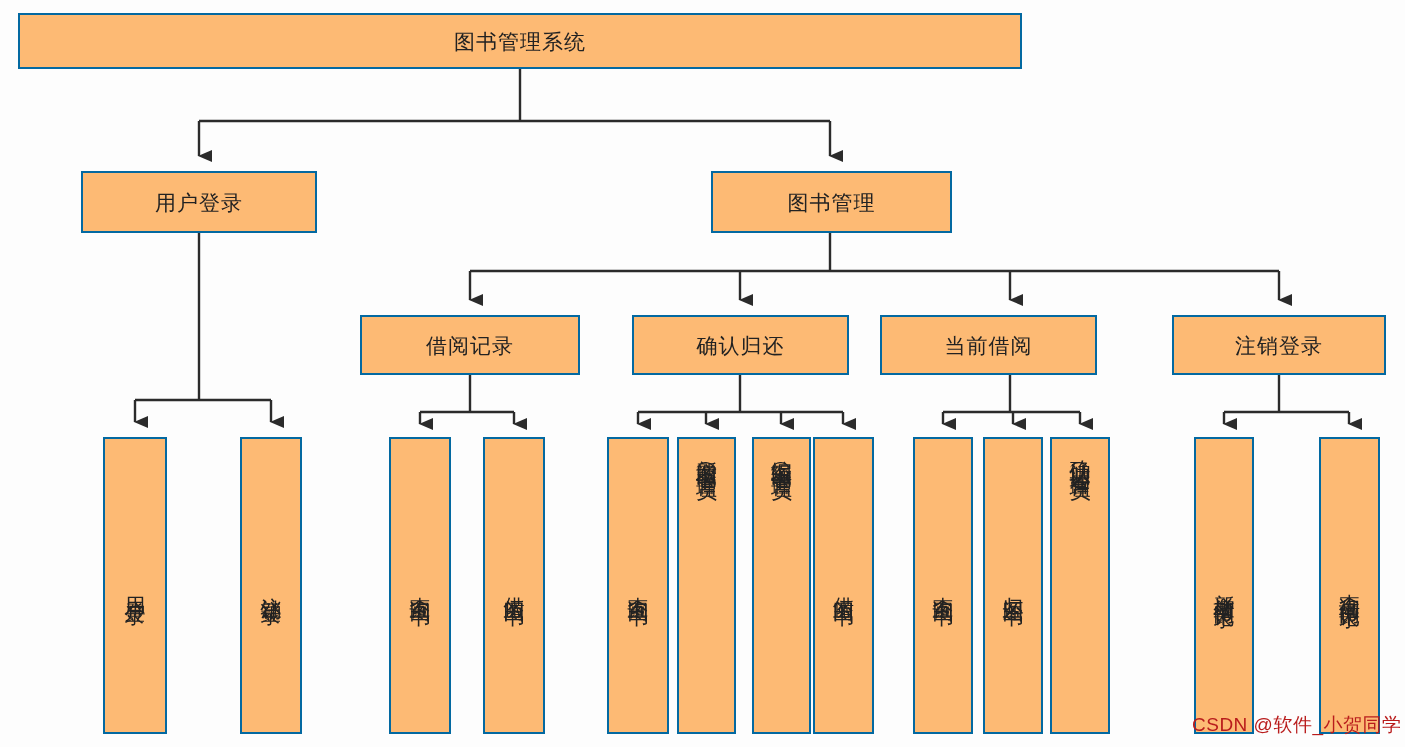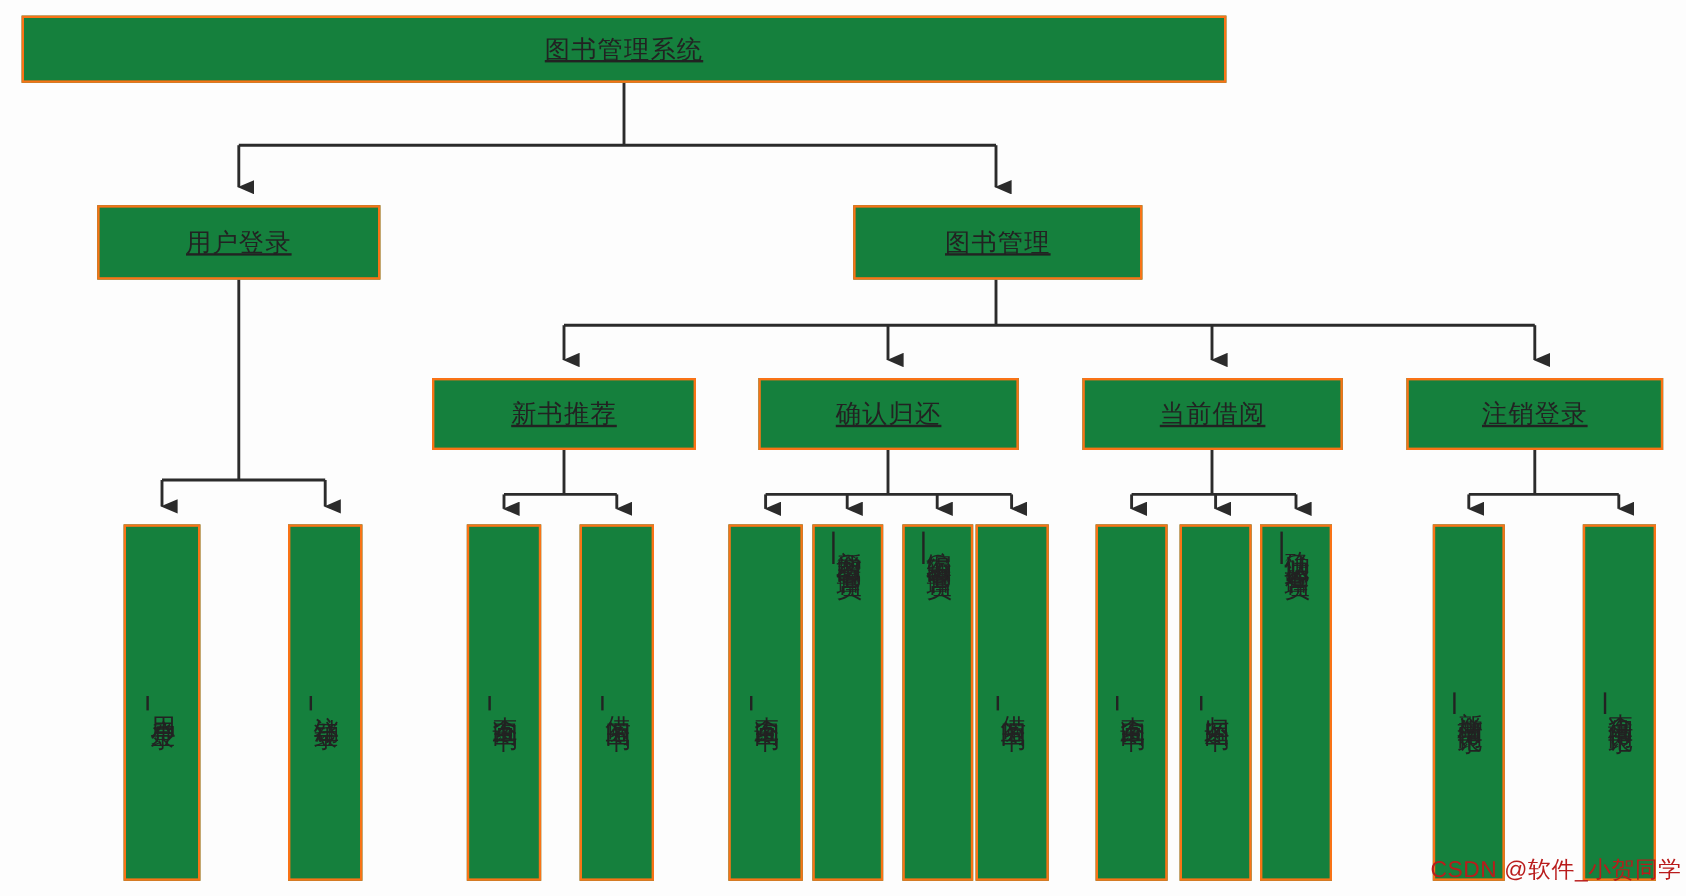--- a/index.html
+++ b/index.html
@@ -21,27 +21,26 @@
     position: absolute;
     left: 0;
     top: 0;
     width: 1405px;
     height: 747px;
     pointer-events: none;
   }
   .node {
     position: absolute;
     box-sizing: border-box;
-    background: #15803d;
-    border: 2px solid #f97316;
+    background: #fdba74;
+    border: 2px solid #0369a1;
     display: flex;
     align-items: center;
     justify-content: center;
     color: #222222;
-    text-decoration: underline;
   }
   .node.horiz .label {
     font-size: 21px;
     letter-spacing: 1px;
     white-space: nowrap;
     line-height: 1;
   }
   .node.vert {
     align-items: center;
     justify-content: center;
@@ -133,26 +132,26 @@
   </div>
 
   <div class="node horiz" style="left:81px; top:171px; width:236px; height:62px;">
     <span class="label">用户登录</span>
   </div>
   <div class="node horiz" style="left:711px; top:171px; width:241px; height:62px;">
     <span class="label">图书管理</span>
   </div>
 
   <div class="node horiz" style="left:360px; top:315px; width:220px; height:60px;">
-    <span class="label">新书推荐</span>
+    <span class="label">借阅记录</span>
   </div>
   <div class="node horiz" style="left:632px; top:315px; width:217px; height:60px;">
     <span class="label">确认归还</span>
   </div>
-  <div class="node horiz" style="left:902px; top:315px; width:217px; height:60px;justify-content:center;">
+  <div class="node horiz" style="left:880px; top:315px; width:217px; height:60px;justify-content:center;">
     <span class="label">当前借阅</span>
   </div>
   <div class="node horiz" style="left:1172px; top:315px; width:214px; height:60px;">
     <span class="label">注销登录</span>
   </div>
 
   <div class="node vert" style="left:103px; top:437px; width:64px; height:297px;">
     <span class="label">用户登录</span>
   </div>
   <div class="node vert" style="left:240px; top:437px; width:62px; height:297px;">

